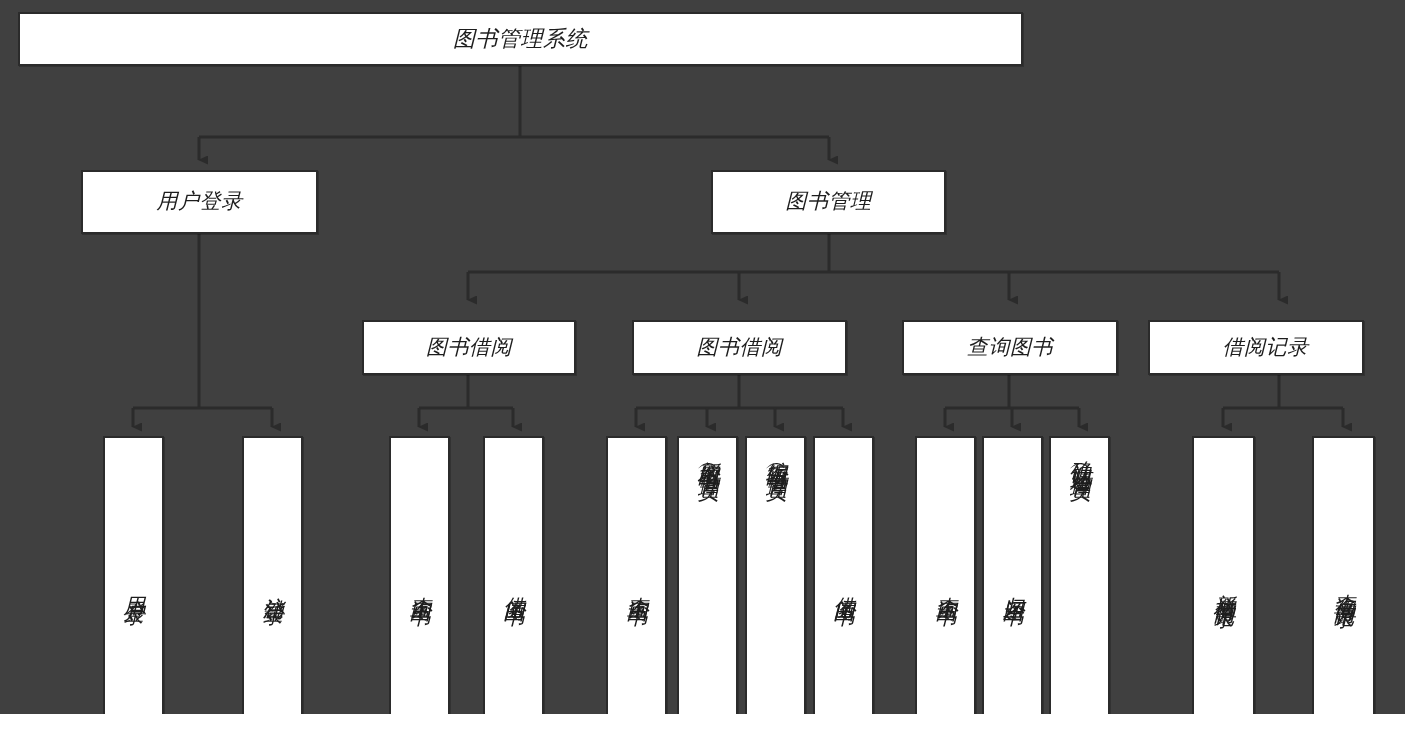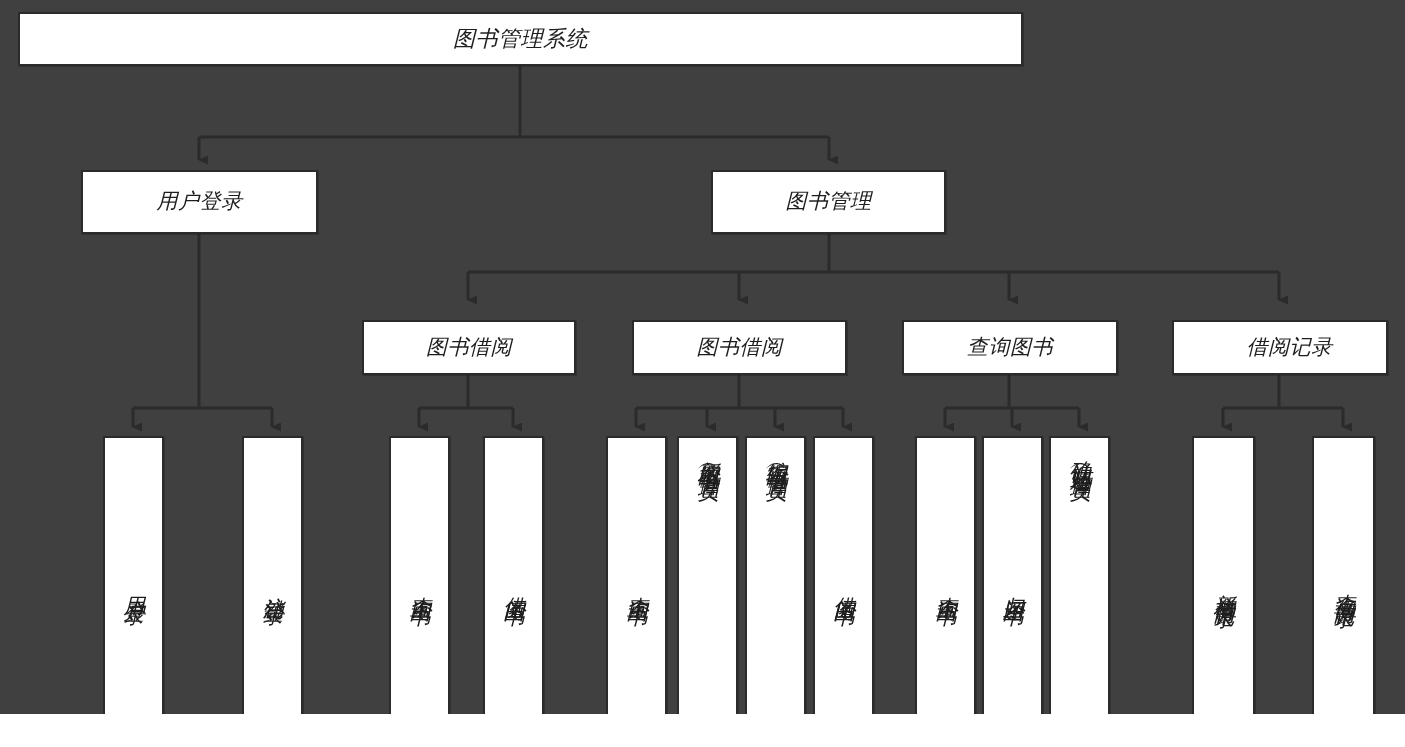--- a/index.html
+++ b/index.html
@@ -147,21 +147,21 @@
 
   <div class="node horizontal" style="left:362px; top:320px; width:214px; height:55px;">
     <span class="node-label">图书借阅</span>
   </div>
   <div class="node horizontal" style="left:632px; top:320px; width:215px; height:55px;">
     <span class="node-label">图书借阅</span>
   </div>
   <div class="node horizontal" style="left:902px; top:320px; width:216px; height:55px;">
     <span class="node-label">查询图书</span>
   </div>
-  <div class="node horizontal" style="left:1172px; top:320px; width:216px; height:55px;padding-left:19px;">
+  <div class="node horizontal" style="left:1148px; top:320px; width:216px; height:55px;padding-left:19px;">
     <span class="node-label">借阅记录</span>
   </div>
 
   <div class="node vertical center-text" style="left:103px; top:436px; width:61px; height:299px;">
     <span class="node-label">用户登录</span>
   </div>
   <div class="node vertical center-text" style="left:242px; top:436px; width:61px; height:299px;">
     <span class="node-label">注销登录</span>
   </div>
 

